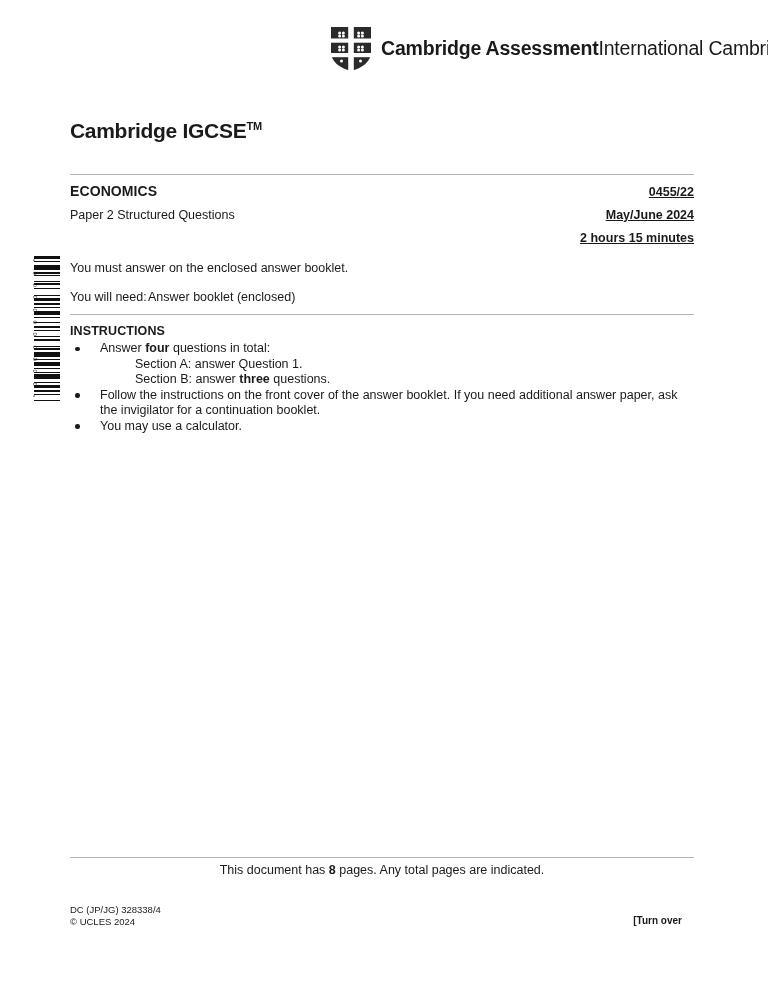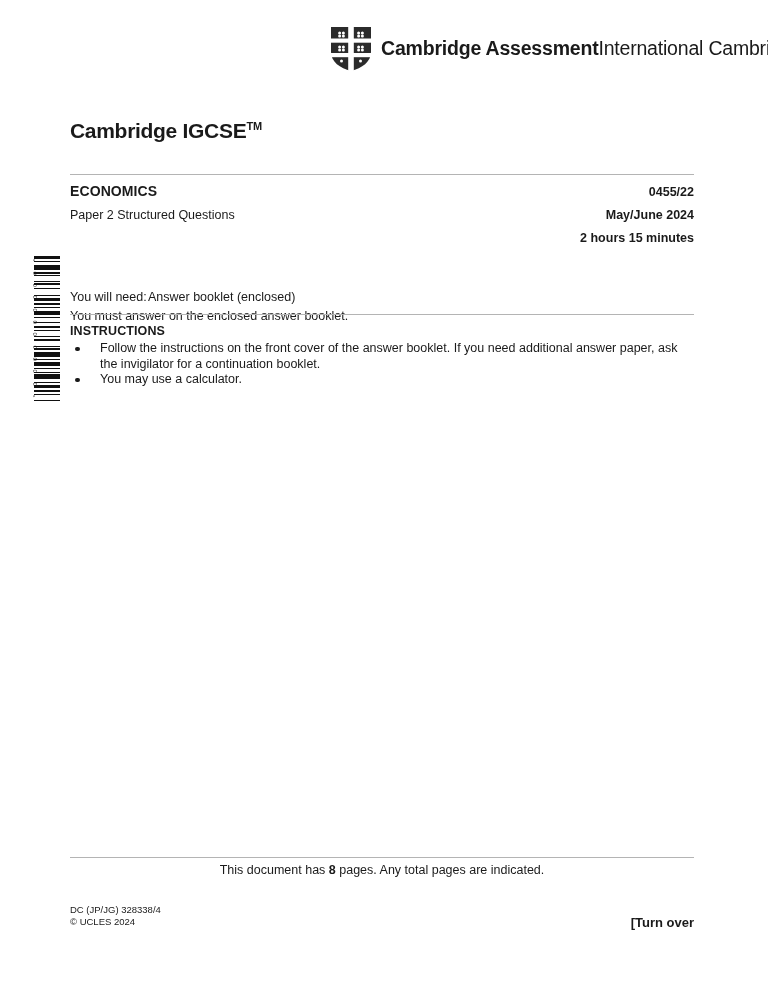--- a/index.html
+++ b/index.html
@@ -103,30 +103,31 @@
   }
   .paper-name {
     font-size: 12.5px;
     font-weight: normal;
   }
   .hdr-right {
     font-size: 12.5px;
     font-weight: bold;
     text-align: right;
     white-space: nowrap;
+    text-decoration: underline;
   }
 
   
   .booklet-line {
     position: absolute;
     left: 70px;
     font-size: 12.5px;
     white-space: nowrap;
   }
-  .booklet-1 { top: 261px; margin-top: 48px; }
+  .booklet-1 { top: 261px; }
   .booklet-2 { top: 290px; }
   .booklet-2 .need-label { display: inline-block; min-width: 78px; }
 
   
   .section {
     position: absolute;
     left: 70px;
     width: 624px;
   }
   .section-instructions { top: 324px; }
@@ -178,23 +179,23 @@
   .footer-left {
     position: absolute;
     left: 70px;
     top: 904px;
     font-size: 9.5px;
     line-height: 12px;
     color: #1a1a1a;
   }
   .turn-over {
     position: absolute;
-    right: 74px;
+    right: 86px;
     top: 915px;
-    font-size: 13px;
+    font-size: 10px;
     font-weight: bold;
     white-space: nowrap;
   }
 
   
   .barcode-wrap {
     position: absolute;
     left: 30px;
     top: 256px;
     width: 30px;
@@ -297,20 +298,30 @@
   <div class="booklet-line booklet-1">You must answer on the enclosed answer booklet.</div>
   <div class="booklet-line booklet-2">
     <span class="need-label">You will need:</span><span>Answer booklet (enclosed)</span>
   </div>
 
   <div class="rule rule-mid"></div>
 
   <div class="section section-instructions">
     <div class="section-heading">INSTRUCTIONS</div>
     <ul class="bullets">
+      <li>
+        <span class="dot"></span>
+        <span>Answer </span><b class="em">four</b><span> questions in total:</span>
+        <div class="subline">
+          <span>Section A: answer Question 1.</span><b class="em"></b><span></span>
+        </div>
+        <div class="subline">
+          <span>Section B: answer </span><b class="em">three</b><span> questions.</span>
+        </div>
+      </li>
       <li>
         <span class="dot"></span>
         <span>Follow the instructions on the front cover of the answer booklet. If you need additional answer paper, ask the invigilator for a continuation booklet.</span>
       </li>
       <li>
         <span class="dot"></span>
         <span>You may use a calculator.</span>
       </li>
     </ul>
   </div>

